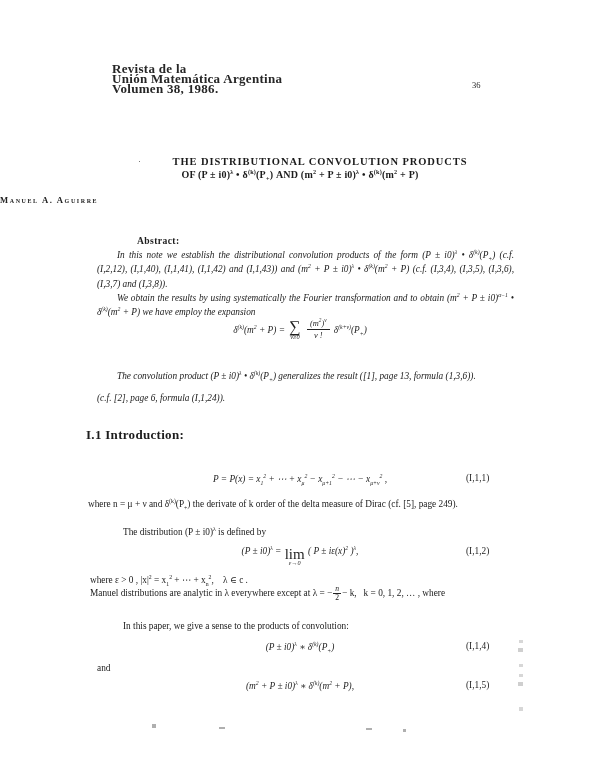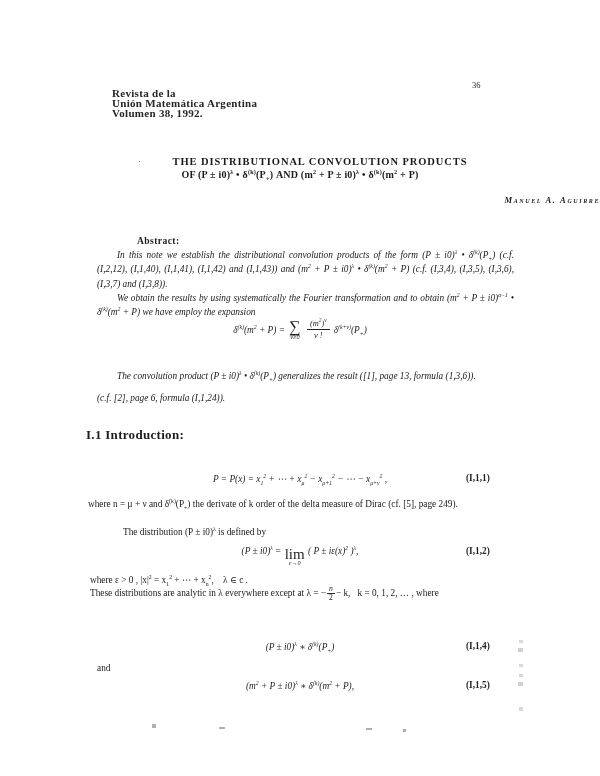--- a/index.html
+++ b/index.html
@@ -6,41 +6,41 @@
   .page{
     position:relative;
     width:600px;height:776px;
     background:#ffffff;
     margin:0 auto;
     font-family:"Liberation Serif","DejaVu Serif",serif;
     color:#1d1d1d;
     overflow:hidden;
   }
   .journal{
-    position:absolute;left:112px;top:88px;
-    font-size:11px;font-weight:bold;line-height:10px;
+    position:absolute;left:112px;top:64px;
+    font-size:13px;font-weight:bold;line-height:10px;
     letter-spacing:0.3px;color:#262626;
   }
   .pagenum{
     position:absolute;left:472px;top:80px;
     font-size:8.5px;font-weight:normal;color:#262626;
   }
   .title-dot{position:absolute;left:138px;top:156px;font-size:9px;color:#333;}
   .title1{
     position:absolute;left:0;right:0;top:156px;text-align:center;
     font-size:10.5px;font-weight:bold;letter-spacing:0.9px;color:#1b1b1b;padding-left:40px;
   }
   .title2{
     position:absolute;left:0;right:0;top:169px;text-align:center;
     font-size:10px;font-weight:bold;letter-spacing:0.2px;color:#1b1b1b;
   }
   .author{
-    position:absolute;left:0;right:0;top:195px;text-align:right;
+    position:absolute;left:0;right:0;top:195px;text-align:left;
     font-size:8.6px;font-weight:bold;font-variant:small-caps;
-    letter-spacing:1.6px;color:#222;font-style:italic;
+    letter-spacing:1.6px;color:#222;
   }
   .abs-head{
     position:absolute;left:97px;top:235px;
     font-size:9.6px;font-weight:bold;letter-spacing:0.4px;margin-left:40px;
   }
   .para{
     position:absolute;left:97px;width:417px;
     font-size:9.3px;line-height:14.4px;text-align:justify;color:#202020;
   }
   .italic{font-style:italic;}
@@ -65,21 +65,21 @@
   .eqrow{
     position:absolute;left:0;right:0;text-align:center;
     font-size:9.3px;font-style:italic;color:#1f1f1f;
   }
   .eq1{top:473px;}
   .eq2{top:546px;}
   .eq4{top:641px;}
   .eq5{top:680px;}
   .eqtag{
     position:absolute;left:466px;top:0;
-    font-style:normal;font-size:9.3px;color:#1f1f1f;font-weight:bold;
+    font-style:normal;font-size:9.3px;color:#1f1f1f;
   }
   .dispformula{
     position:absolute;left:0;right:0;top:319px;
     text-align:center;font-size:9.3px;font-style:italic;color:#1f1f1f;
   }
   .dispformula .part{vertical-align:middle;}
   .bigop{display:inline-flex;flex-direction:column;align-items:center;vertical-align:middle;margin:0 2px;}
   .bigop .op{font-size:16px;line-height:15px;font-style:normal;}
   .bigop .lim{font-size:6.4px;line-height:7px;margin-top:-1px;}
   .frac{display:inline-block;text-align:center;vertical-align:middle;margin:0 2px;line-height:normal;}
@@ -96,21 +96,21 @@
   .artifact{position:absolute;background:rgba(110,110,110,0.55);}
 </style>
 </head>
 <body>
 
 <div class="page">
 
   <div class="journal">
     <div>Revista de la</div>
     <div>Unión Matemática Argentina</div>
-    <div>Volumen 38, 1992.</div>
+    <div>Volumen 38, 1986.</div>
   </div>
   <div class="pagenum">36</div>
 
   <span class="title-dot">·</span>
   <div class="title1">THE DISTRIBUTIONAL CONVOLUTION PRODUCTS</div>
   <div class="title2">OF (P ± i0)<sup>λ</sup> • δ<sup>(k)</sup>(P<sub>+</sub>) AND (m<sup>2</sup> + P ± i0)<sup>λ</sup> • δ<sup>(k)</sup>(m<sup>2</sup> + P)</div>
   <div class="author">Manuel A. Aguirre</div>
 
   <div class="abs-head">Abstract:</div>
   <div class="para italic indent abs-p1">In this note we establish the distributional convolution products of the form (P ± i0)<sup>λ</sup> • δ<sup>(k)</sup>(P<sub>+</sub>) (c.f. (I,2,12), (I,1,40), (I,1,41), (I,1,42) and (I,1,43)) and (m<sup>2</sup> + P ± i0)<sup>λ</sup> • δ<sup>(k)</sup>(m<sup>2</sup> + P) (c.f. (I,3,4), (I,3,5), (I,3,6), (I,3,7) and (I,3,8)).</div>
@@ -148,22 +148,23 @@
       <span class="limword">lim</span>
       <span class="limsub">ε→0</span>
     </span>
     <span>( P ± iε(x)<sup>2</sup> )<sup>λ</sup>,</span>
     <span class="eqtag">(I,1,2)</span>
   </div>
 
   <div class="para intro-p4">where  ε &gt; 0 ,  |x|<sup>2</sup>  =  x<sub>1</sub><sup>2</sup> + ⋯ + x<sub>n</sub><sup>2</sup>,&nbsp;&nbsp;&nbsp; λ ∈ c .</div>
 
   <div class="intro-p5a">
-    <span>These distributions are analytic in  λ  everywhere except at  λ = −</span><span class="sfrac"><span class="num">n</span><span class="den">2</span></span><span>− k,&nbsp;&nbsp;&nbsp;k = 0, 1, 2, … ,  where</span>
+    <span>Manuel distributions are analytic in  λ  everywhere except at  λ = −</span><span class="sfrac"><span class="num">n</span><span class="den">2</span></span><span>− k,&nbsp;&nbsp;&nbsp;k = 0, 1, 2, … ,  where</span>
   </div>
+  <div class="para intro-p6">In this paper, we give a sense to the products of convolution:</div>
 
   <div class="eqrow eq4">
     <span>(P ± i0)<sup>λ</sup> ∗ δ<sup>(k)</sup>(P<sub>+</sub>)</span>
     <span class="eqtag">(I,1,4)</span>
   </div>
 
   <div class="intro-and">and</div>
 
   <div class="eqrow eq5">
     <span>(m<sup>2</sup> + P ± i0)<sup>λ</sup> ∗ δ<sup>(k)</sup>(m<sup>2</sup> + P),</span>

